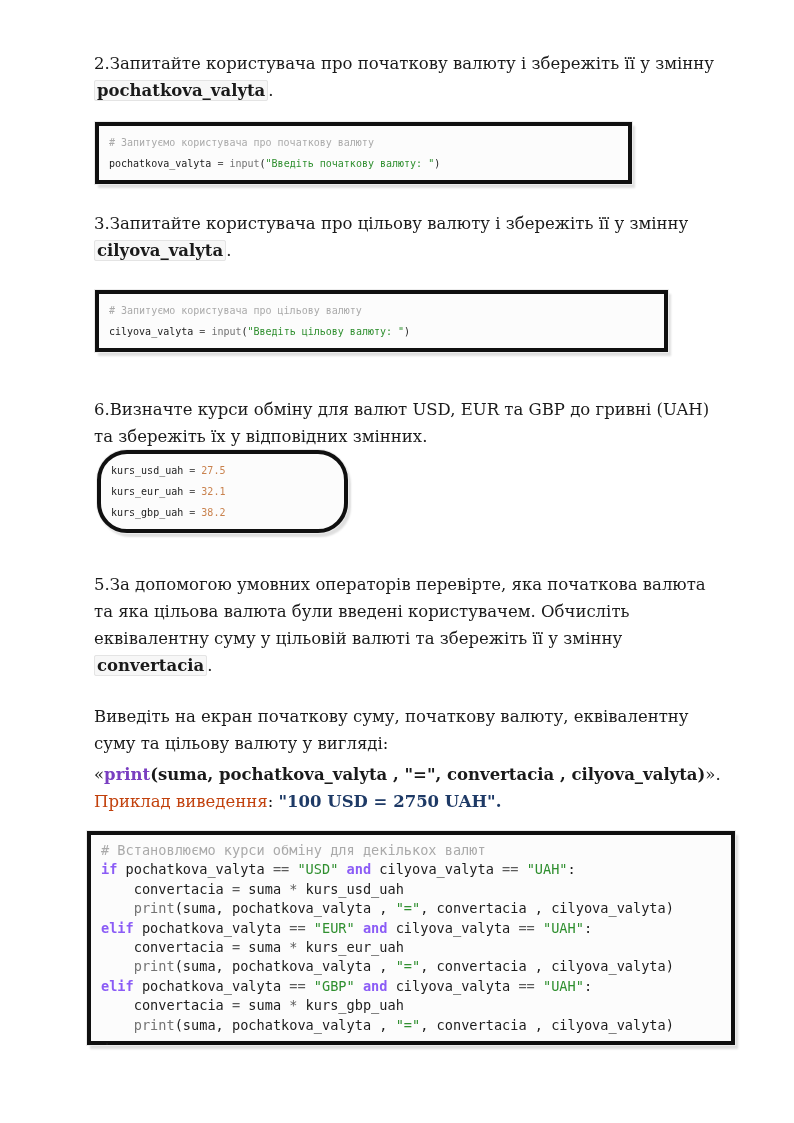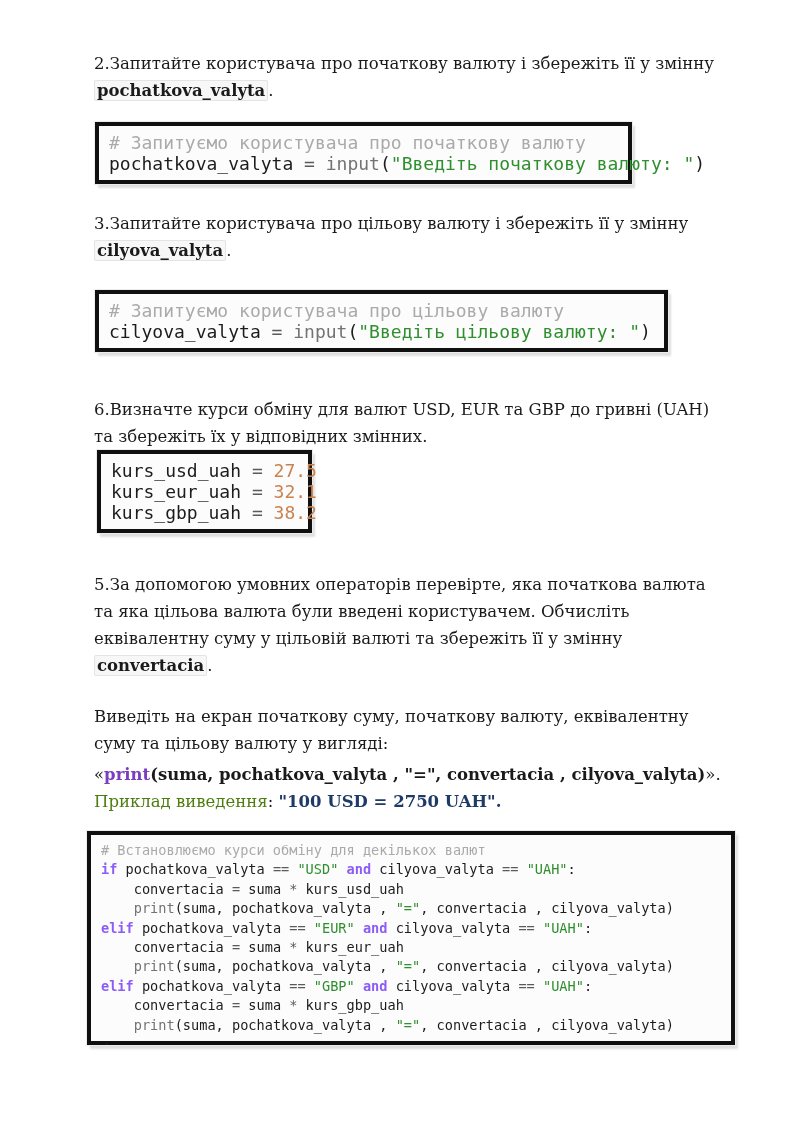--- a/index.html
+++ b/index.html
@@ -12,42 +12,42 @@
   .para{
     width:628px;font-size:16.5px;line-height:27px;margin:0;
   }
   .run-t{}
   .run-b{font-weight:bold;}
   .run-var{
     font-weight:bold;background:#f7f7f7;border:1px solid #e4e4e4;
     padding:0 2px;border-radius:2px;
   }
   .run-printkw{font-weight:bold;color:#7a3fc1;}
-  .run-red{color:#4d7c0f;}
+  .run-red{color:#c2410c;}
   .run-navy{color:#1e3a66;font-weight:bold;}
   .codeblock{
     box-sizing:border-box;background:#fcfcfc;
     border:4px solid #101010;
     box-shadow:0 0 0 1px #ececec, 3px 4px 2px rgba(0,0,0,0.13);
     font-family:"DejaVu Sans Mono", monospace;
     padding:6px 10px;
   }
   .code-line{white-space:pre;}
-  .cb-small{font-size:18px;line-height:21px;}
+  .cb-small{font-size:10px;line-height:21px;}
   .cb-big{font-size:13.6px;line-height:19.4px;}
   .tok-plain{color:#1c1c1c;}
   .tok-cmt{color:#aaaaaa;}
   .tok-kw{color:#8b5cf6;font-weight:bold;}
   .tok-fn{color:#737373;}
   .tok-str{color:#2f8f2f;}
   .tok-num{color:#c9824e;}
   .tok-op{color:#5a5a5a;}
   #block1{width:537px;margin:18px 0 0 1px;}
   #block2{width:573px;margin:26px 0 0 1px;}
-  #block3{width:215px;margin:0 4px 0 3px;}
+  #block3{width:251px;margin:0 4px 0 3px;border-radius:30px;}
   #block4{width:648px;margin:16px 0 0 -7px;position:relative;}
   .clip-mark{
     position:absolute;left:12px;bottom:-9px;
     font-family:"DejaVu Sans Mono", monospace;font-size:13.6px;color:#1c1c1c;
   }
   .mt-p3{margin-top:26px;}
   .mt-p4{margin-top:44px;}
   .mt-b3{margin-top:8px;}
   .mt-p5{margin-top:38px;}
   .mt-p6{margin-top:24px;}

